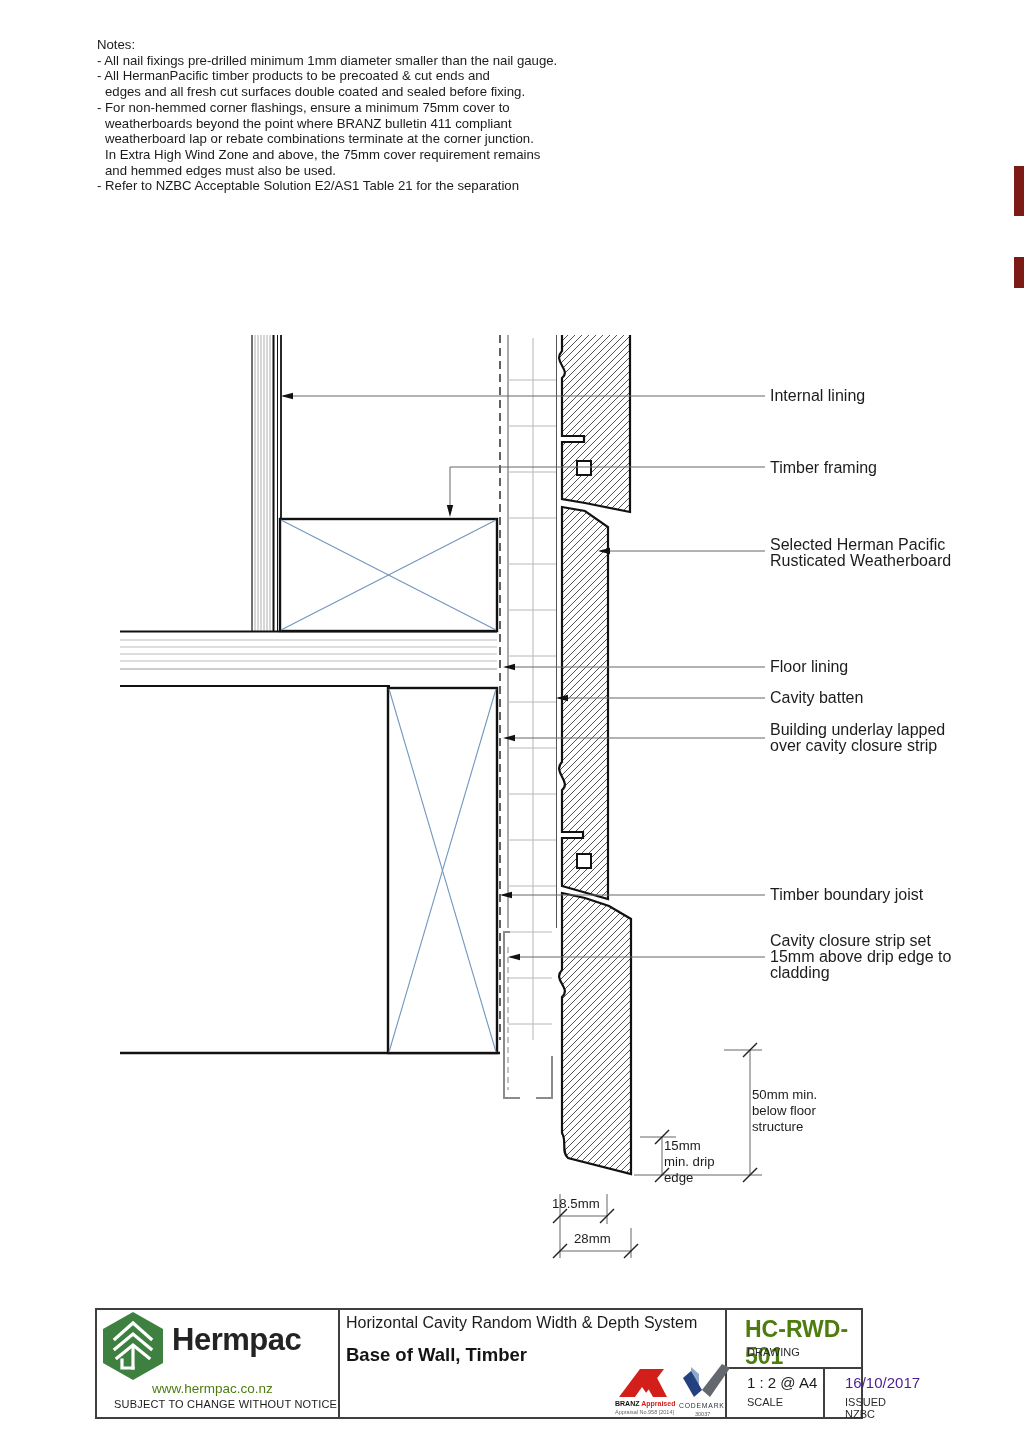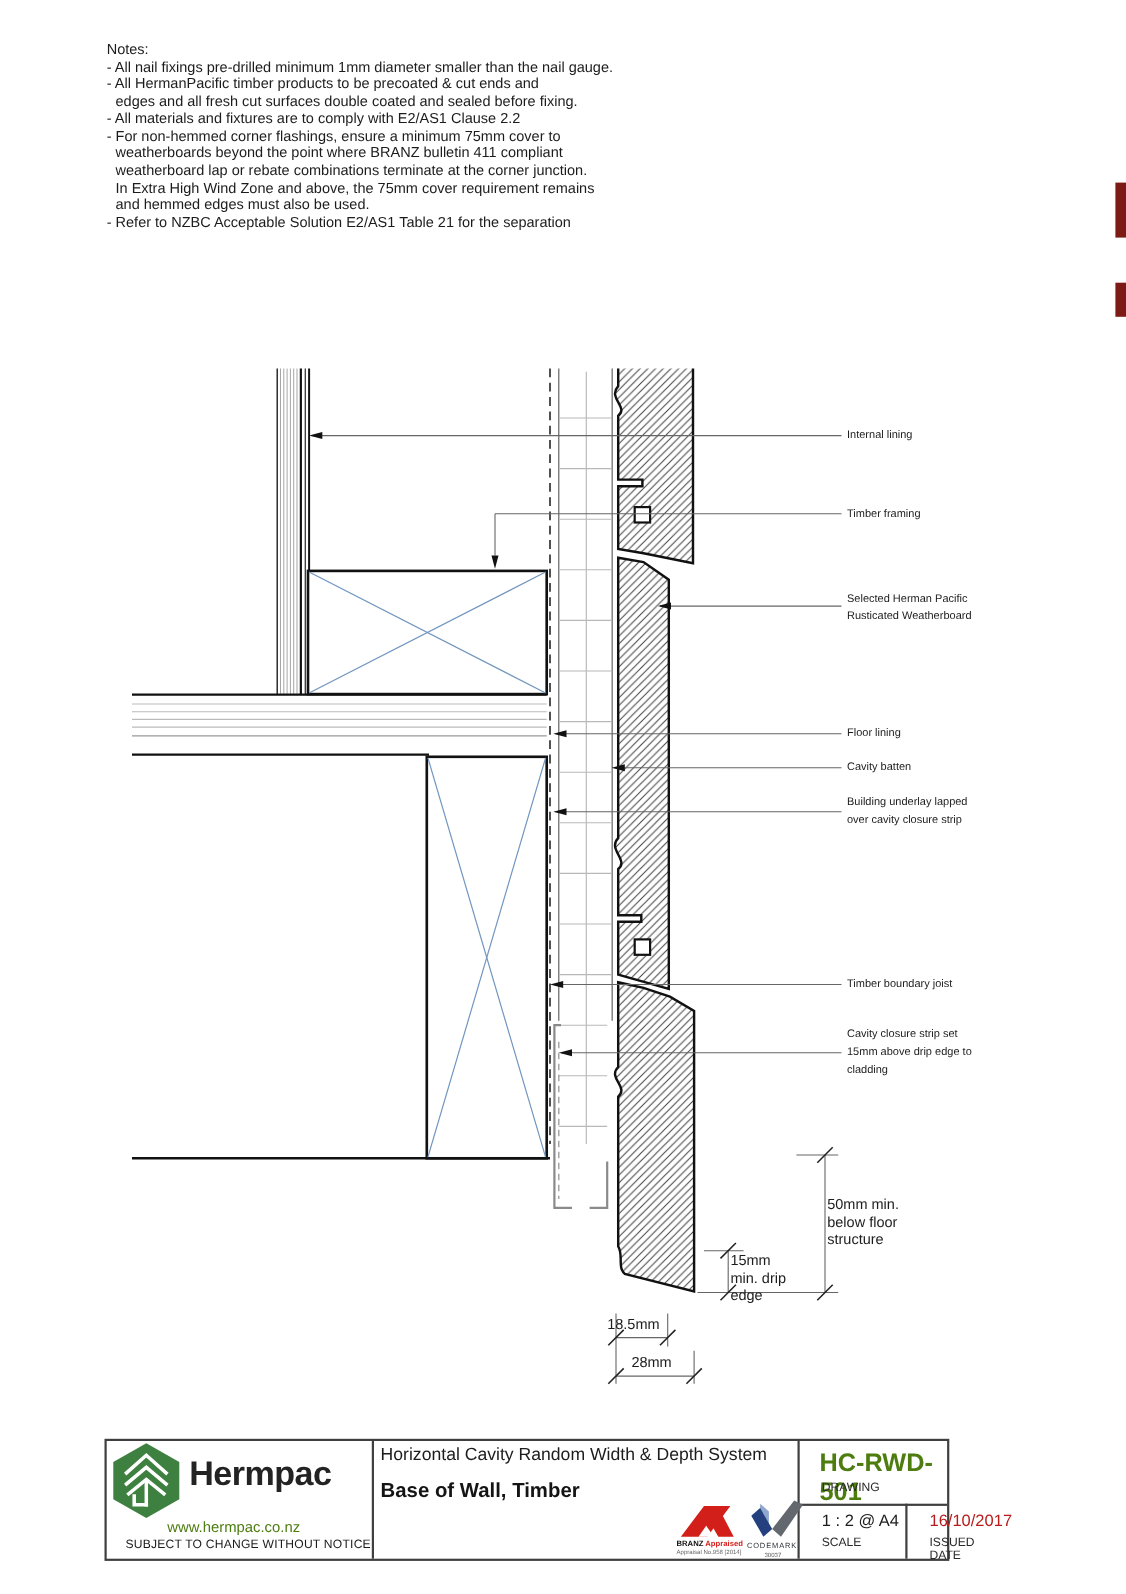--- a/index.html
+++ b/index.html
@@ -5,42 +5,42 @@
   html,body{margin:0;padding:0;background:#ffffff;}
   body{font-family:"Liberation Sans", sans-serif; color:#191919;}
   #page{position:relative;width:1024px;height:1449px;background:#fff;overflow:hidden;}
   #drawing-svg{position:absolute;left:0;top:0;}
 
   
   .notes{position:absolute;left:97px;top:37px;font-size:13.2px;line-height:15.7px;color:#1c1c1c;}
   .notes .indent{padding-left:8px;}
 
   
-  .callout{position:absolute;left:770px;font-size:10px;line-height:15.9px;color:#1c1c1c;white-space:nowrap;}
+  .callout{position:absolute;left:770px;font-size:16px;line-height:15.9px;color:#1c1c1c;white-space:nowrap;}
 
   
   .dimtext{position:absolute;font-size:13.2px;line-height:15.9px;color:#1c1c1c;text-align:left;}
 
   
   .edge-mark{position:absolute;left:1014px;width:10px;background:#7c1b15;}
 
   
   .titleblock{position:absolute;left:95px;top:1308px;width:768px;height:111px;border:2px solid #3f3f3f;box-sizing:border-box;background:#fff;}
   .tb-vline{position:absolute;top:0;bottom:0;width:2px;background:#3f3f3f;}
   .tb-hline{position:absolute;height:2px;background:#3f3f3f;}
   .tb-brand{position:absolute;left:75px;top:12px;font-size:31px;font-weight:bold;color:#232323;letter-spacing:-0.5px;}
   .tb-web{position:absolute;left:55px;top:71px;font-size:13.5px;color:#4d7c0f;}
   .tb-disc{position:absolute;left:17px;top:88px;font-size:11px;color:#1c1c1c;letter-spacing:0.2px;}
   .tb-systitle{position:absolute;left:249px;top:4px;font-size:16px;color:#1c1c1c;white-space:nowrap;}
   .tb-drawtitle{position:absolute;left:249px;top:34px;font-size:18.5px;font-weight:bold;color:#141414;white-space:nowrap;}
   .tb-number{position:absolute;left:648px;top:6px;font-size:23px;font-weight:bold;color:#4d7c0f;}
   .tb-number-label{position:absolute;left:650px;top:36px;font-size:11px;color:#2a2a2a;}
   .tb-scale-val{position:absolute;left:650px;top:64px;font-size:15px;color:#1c1c1c;}
   .tb-scale-label{position:absolute;left:650px;top:86px;font-size:11px;color:#2a2a2a;}
-  .tb-date-val{position:absolute;left:748px;top:64px;font-size:15px;color:#b91c1c;}
+  .tb-date-val{position:absolute;left:748px;top:64px;font-size:15px;color:#4c1d95;}
   .tb-date-label{position:absolute;left:748px;top:86px;font-size:11px;color:#2a2a2a;}
   .branz-box{position:absolute;left:518px;top:56px;width:60px;height:52px;}
   .branz-text{position:absolute;left:0;top:34px;font-size:7px;font-weight:bold;color:#111;white-space:nowrap;}
   .branz-text .red{color:#d21f1a;}
   .branz-sub{position:absolute;left:0;top:43px;font-size:5.5px;color:#666;white-space:nowrap;}
   .cm-box{position:absolute;left:580px;top:52px;width:56px;height:56px;}
   .cm-name{position:absolute;left:2px;top:40px;font-size:6.8px;letter-spacing:0.8px;color:#2e3338;white-space:nowrap;}
   .cm-num{position:absolute;left:18px;top:49px;font-size:5.5px;color:#555;}
 </style>
 </head>
@@ -182,21 +182,20 @@
       <line x1="553" y1="1258" x2="567" y2="1244" stroke="#222" stroke-width="1.4"></line>
       <line x1="624" y1="1258" x2="638" y2="1244" stroke="#222" stroke-width="1.4"></line>
     </g>
   </svg>
 
   <div class="notes">
     <div>Notes:</div>
     <div>- All nail fixings pre-drilled minimum 1mm diameter smaller than the nail gauge.</div>
     <div>- All HermanPacific timber products to be precoated &amp; cut ends and</div>
     <div class="indent">edges and all fresh cut surfaces double coated and sealed before fixing.</div>
-    <div>- All materials and fixtures are to comply with E2/AS1 Clause 2.2</div>
     <div>- For non-hemmed corner flashings, ensure a minimum 75mm cover to</div>
     <div class="indent">weatherboards beyond the point where BRANZ bulletin 411 compliant</div>
     <div class="indent">weatherboard lap or rebate combinations terminate at the corner junction.</div>
     <div class="indent">In Extra High Wind Zone and above, the 75mm cover requirement remains</div>
     <div class="indent">and hemmed edges must also be used.</div>
     <div>- Refer to NZBC Acceptable Solution E2/AS1 Table 21 for the separation</div>
   </div>
 
   <div class="callout" style="top:388px">Internal lining</div>
   <div class="callout" style="top:460px">Timber framing</div>
@@ -274,16 +273,16 @@
       </svg>
       <div class="cm-name">CODEMARK</div>
       <div class="cm-num">30037</div>
     </div>
 
     <div class="tb-number">HC-RWD-501</div>
     <div class="tb-number-label">DRAWING</div>
     <div class="tb-scale-val">1 : 2 @ A4</div>
     <div class="tb-scale-label">SCALE</div>
     <div class="tb-date-val">16/10/2017</div>
-    <div class="tb-date-label">ISSUED DATE</div>
+    <div class="tb-date-label">ISSUED NZBC</div>
   </div>
 
 </div>
 
 </body></html>

